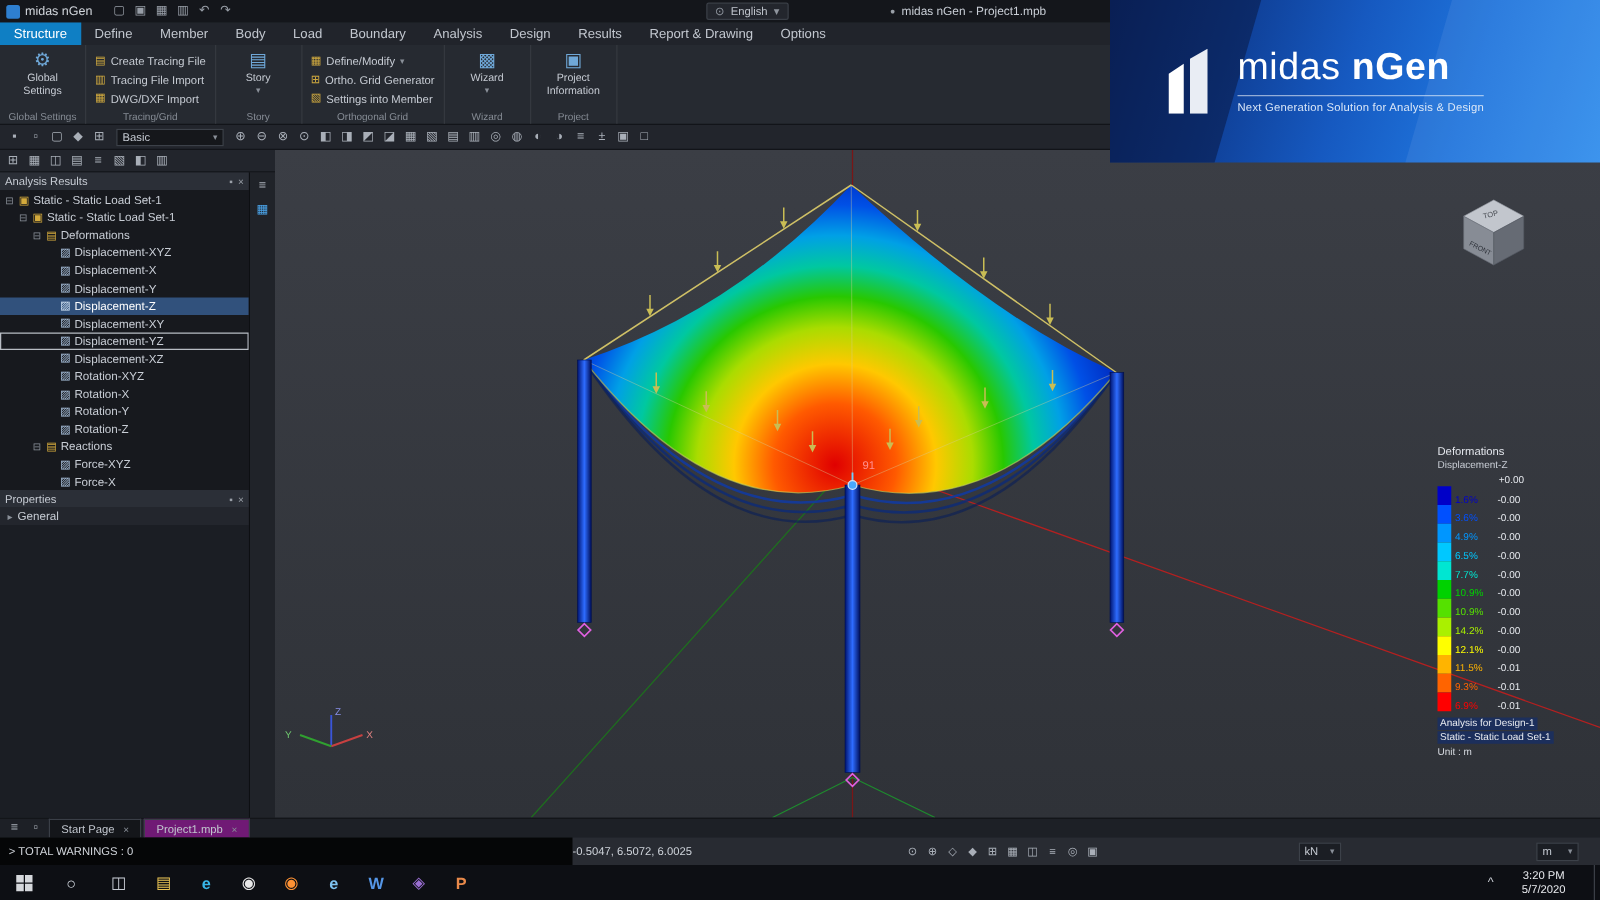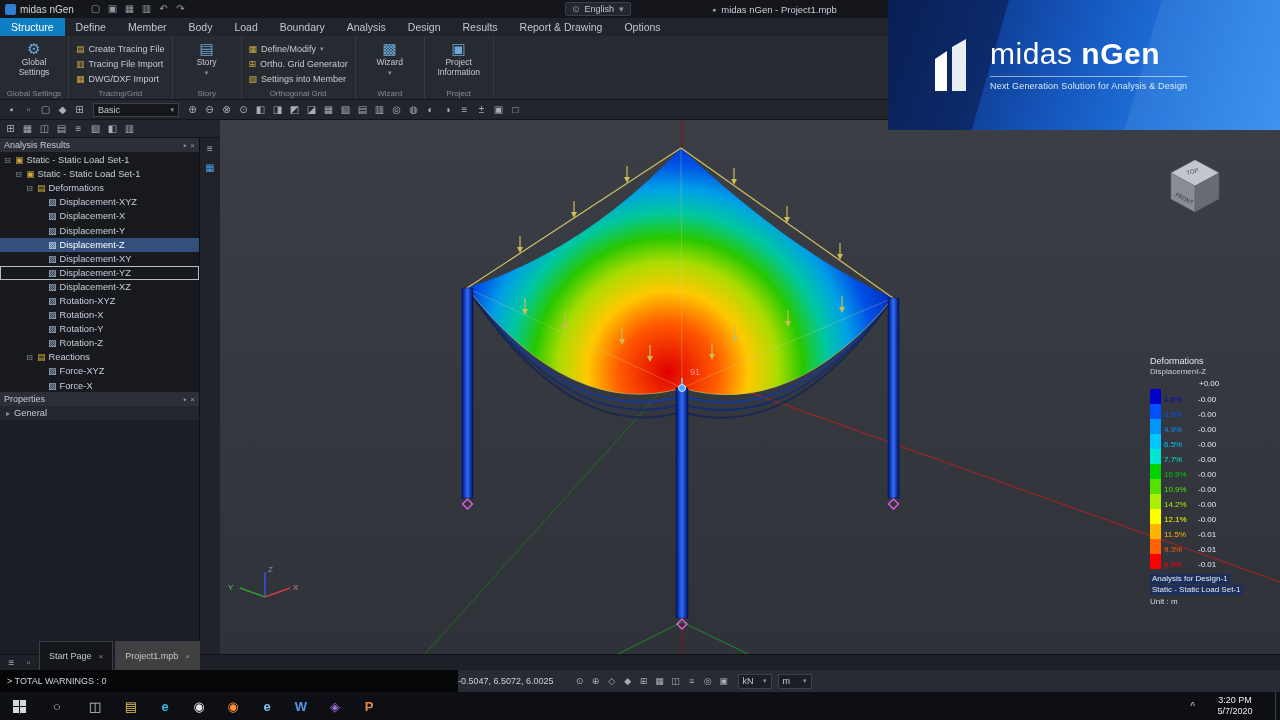--- a/index.html
+++ b/index.html
@@ -103,30 +103,30 @@
   .btext { position:relative; z-index:2; }
   .btitle { font-size:30px; color:#fff; line-height:1; letter-spacing:.5px; }
   .btitle .bold { font-weight:bold; }
   .btagline { font-size:9px; color:#dce8f8; border-top:1px solid rgba(255,255,255,.55);
               margin-top:7px; padding-top:4px; letter-spacing:.2px; white-space:nowrap; }
 
   
   .tabbar { height:16px; background:#1d2026; border-top:1px solid #101216; display:flex;
             align-items:flex-end; padding-left:3px; gap:2px; }
   .tabbar .tbi { height:14px; line-height:14px; }
-  .vtab { height:29px; display:flex; align-items:center; gap:7px; padding:0 9px; font-size:9px;
+  .vtab { height:15px; display:flex; align-items:center; gap:7px; padding:0 9px; font-size:9px;
           color:#c2c7cf; background:#14161a; border:1px solid #3a3f47; border-bottom:none; }
-  .vtab.active { background:#404040; }
+  .vtab.active { background:#701a75; }
   .vtab .close { font-size:8px; color:#8a9099; }
 
   
   .statusbar { height:22px; display:flex; background:#282b32; align-items:center; }
   .status-msg { width:458px; height:100%; background:#050607; color:#d2d6dc; font-size:9px;
                 display:flex; align-items:center; padding:0 7px; }
-  .status-right { flex:1; display:flex; align-items:center; justify-content:flex-start; gap:2px; padding-right:3px; }
+  .status-right { flex:1; display:flex; align-items:center; justify-content:space-between; gap:2px; padding-right:17px; }
   .coords { font-size:9px; color:#cdd2d9; margin-right:16px; }
   .sbi { width:16px; height:15px; text-align:center; line-height:15px; font-size:9px; color:#a9afb8; }
   .sunit { width:34px; height:15px; background:#1b1e24; border:1px solid #3c4149; font-size:9px;
            color:#c6cbd3; display:flex; align-items:center; padding:0 4px; margin-left:4px; }
   .sunit .arr { margin-left:auto; font-size:7px; color:#8a9099; }
 
   
   .taskbar { height:28px; background:#0d0f14; display:flex; align-items:center; }
   .tsk { width:38px; height:28px; display:flex; align-items:center; justify-content:center;
          color:#c6cbd3; font-size:13px; }

